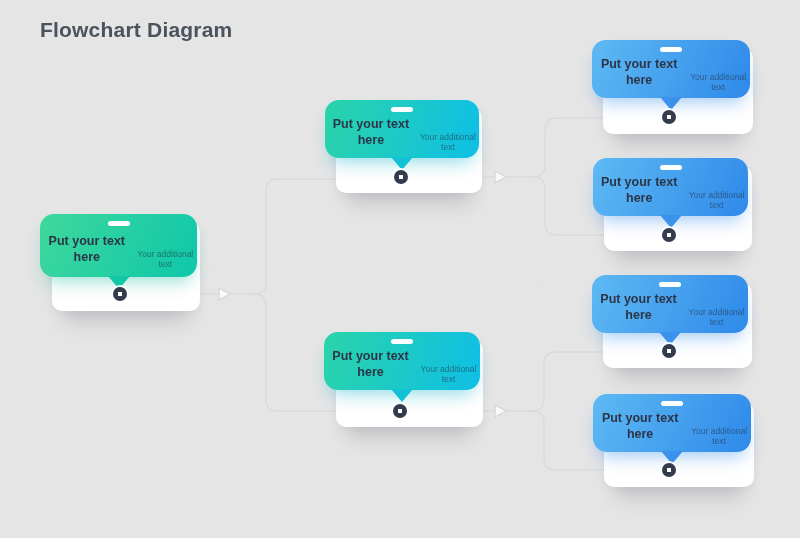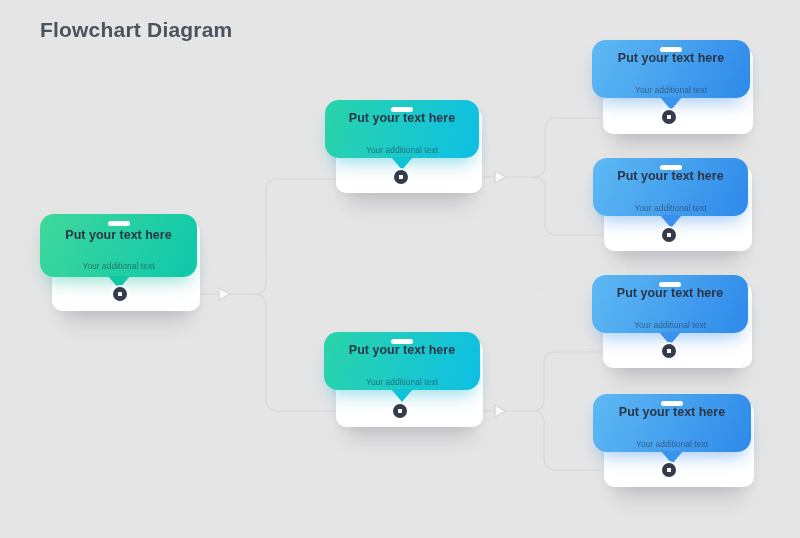--- a/index.html
+++ b/index.html
@@ -39,21 +39,21 @@
   .c2{left:336px;top:108px;width:146px;height:85px;}
   .c3{left:336px;top:340px;width:147px;height:87px;}
   .c4{left:603px;top:48px;width:150px;height:86px;}
   .c5{left:604px;top:166px;width:148px;height:85px;}
   .c6{left:603px;top:283px;width:149px;height:85px;}
   .c7{left:604px;top:402px;width:150px;height:85px;}
 
   
   .bubble{
     position:absolute;border-radius:14px;
-    display:flex;flex-direction:column;align-items:center;justify-content:center;
+    display:flex;align-items:center;justify-content:center;
     text-align:center;padding-top:8px;box-sizing:border-box;
   }
   .bubble .dash{
     position:absolute;top:7px;left:50%;margin-left:-11px;
     width:22px;height:5px;border-radius:3px;background:#ffffff;
   }
   .bubble .tail{
     position:absolute;bottom:-12px;left:50%;margin-left:-11px;
     width:0;height:0;
     border-left:11px solid transparent;border-right:11px solid transparent;

